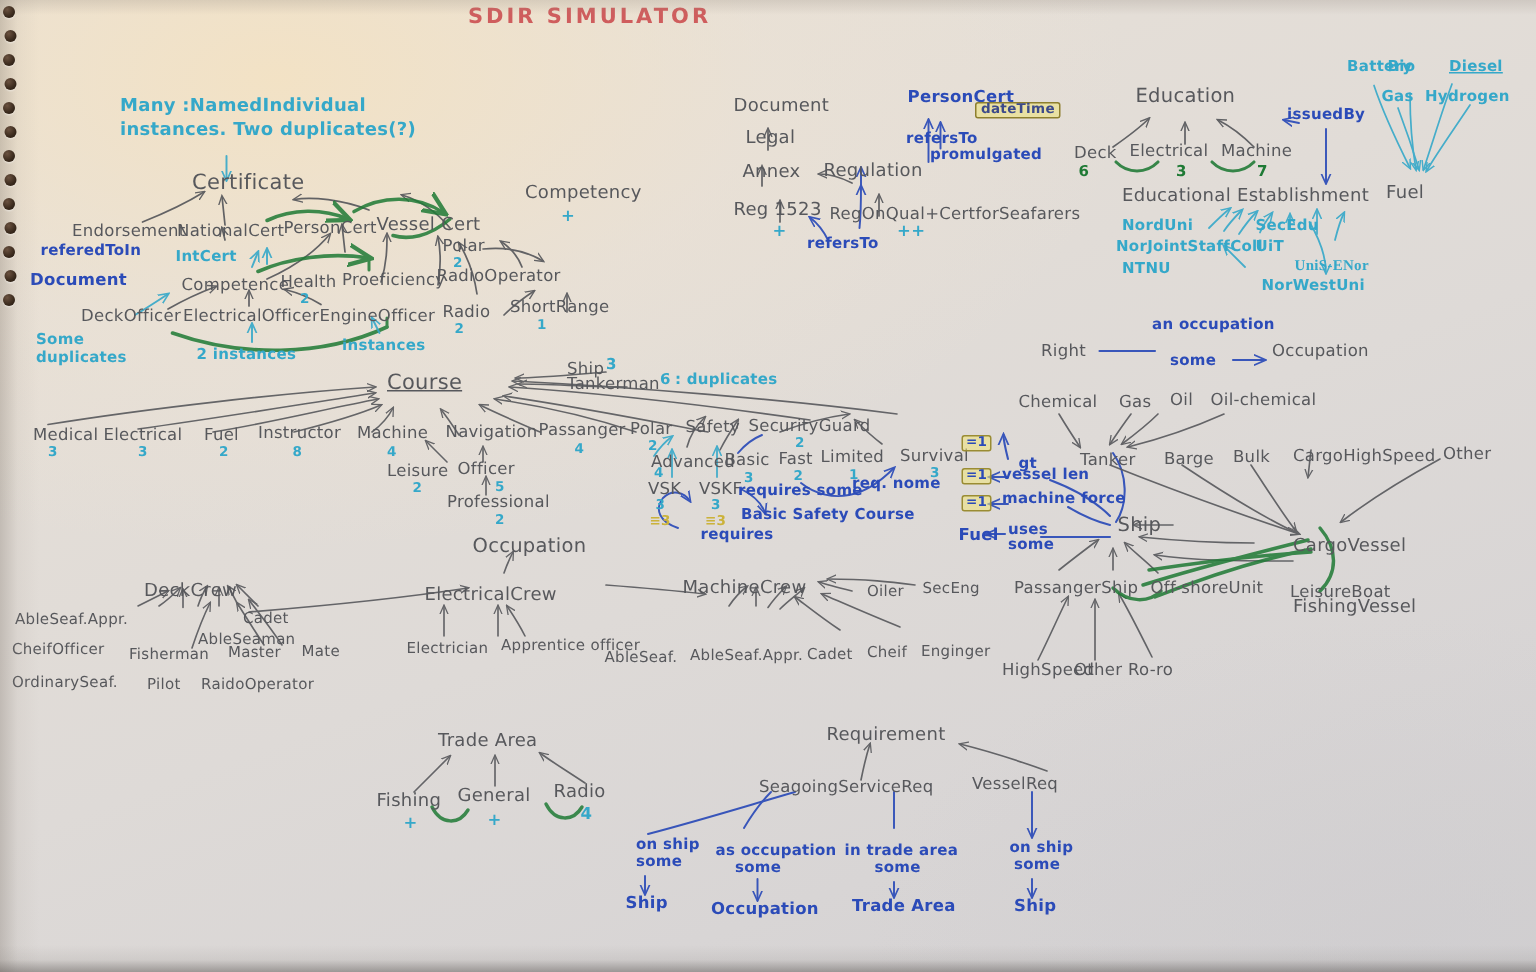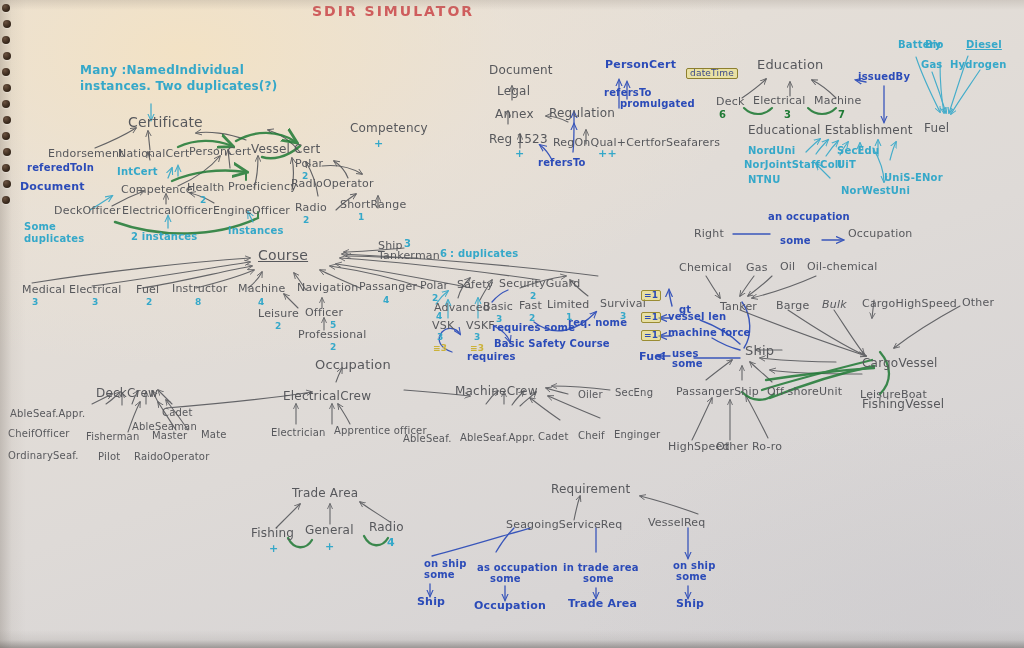--- a/index.html
+++ b/index.html
@@ -35,21 +35,21 @@
   .pencil {color:#57585c;}          
   .blue   {color:#2b4bb8;font-weight:600;}
   .cyan   {color:#35a8c9;font-weight:600;}
   .green  {color:#1f7a35;font-weight:700;}
   .red    {color:#cf5d5d;font-weight:600;letter-spacing:2px;}
   .yellowink{color:#cbb23a;font-weight:700;}
   .f9{font-size:9px}.f10{font-size:10px}.f11{font-size:11px}.f12{font-size:12px}
   .f13{font-size:13px}.f14{font-size:14px}
   .ctr{text-align:center;}
   .boxed{border:1.4px solid #8d7f2e;background:rgba(236,226,120,0.55);
-         padding:0 3px;border-radius:2px;color:#3c4a8a;font-weight:400;margin-left:36px;}
+         padding:0 3px;border-radius:2px;color:#3c4a8a;font-weight:700;}
   .hl-yellow{background:rgba(238,228,120,0.55);padding:0 2px;border:1.3px solid #9a8c33;border-radius:2px;}
   svg.layer{position:absolute;left:0;top:0;width:1024px;height:648px;pointer-events:none;}
 </style>
 </head>
 <body>
 
 <div id="page">
 
   <svg class="layer" viewBox="0 0 1024 648">
     <defs>
@@ -345,21 +345,21 @@
   <div class="n green f10" style="left:784px;top:110px;">3</div>
   <div class="n pencil f11" style="left:814px;top:95px;">Machine</div>
   <div class="n green f10" style="left:838px;top:110px;">7</div>
   <div class="n blue f10" style="left:858px;top:72px;">issuedBy</div>
   <div class="n pencil f12" style="left:748px;top:124px;">Educational Establishment</div>
   <div class="n cyan f10" style="left:748px;top:146px;">NordUni</div>
   <div class="n cyan f10" style="left:744px;top:160px;">NorJointStaffColl</div>
   <div class="n cyan f10" style="left:748px;top:175px;">NTNU</div>
   <div class="n cyan f10" style="left:837px;top:146px;">SecEdu</div>
   <div class="n cyan f10" style="left:837px;top:160px;">UiT</div>
-  <div class="n cyan f10" style="left:884px;top:173px;">UniS-ENor</div>
+  <div class="n cyan f10" style="left:863px;top:173px;font-family:Liberation Serif, serif;">UniS-ENor</div>
   <div class="n cyan f10" style="left:841px;top:186px;">NorWestUni</div>
 
   <div class="n cyan f10" style="left:898px;top:40px;">Battery</div>
   <div class="n cyan f10" style="left:925px;top:40px;">Bio</div>
   <div class="n cyan f10" style="left:966px;top:40px;text-decoration:underline;">Diesel</div>
   <div class="n cyan f10" style="left:921px;top:60px;">Gas</div>
   <div class="n cyan f10" style="left:950px;top:60px;">Hydrogen</div>
   <div class="n pencil f12" style="left:924px;top:122px;">Fuel</div>
 
   <div class="n pencil f11" style="left:694px;top:228px;">Right</div>
@@ -433,21 +433,21 @@
   <div class="n blue f10" style="left:672px;top:359px;">some</div>
 
   <div class="n pencil f13" style="left:745px;top:344px;">Ship</div>
   <div class="n pencil f11" style="left:679px;top:262px;">Chemical</div>
   <div class="n pencil f11" style="left:746px;top:262px;">Gas</div>
   <div class="n pencil f11" style="left:780px;top:261px;">Oil</div>
   <div class="n pencil f11" style="left:807px;top:261px;">Oil-chemical</div>
 
   <div class="n pencil f11" style="left:720px;top:301px;">Tanker</div>
   <div class="n pencil f11" style="left:776px;top:300px;">Barge</div>
-  <div class="n pencil f11" style="left:822px;top:299px;font-style:italic;">Bulk</div>
+  <div class="n pencil f11" style="left:822px;top:299px;">Bulk</div>
   <div class="n pencil f11" style="left:862px;top:298px;">CargoHighSpeed</div>
   <div class="n pencil f11" style="left:962px;top:297px;">Other</div>
   <div class="n pencil f12" style="left:862px;top:357px;">CargoVessel</div>
   <div class="n pencil f12" style="left:862px;top:374px;margin-top:24px;">FishingVessel</div>
   <div class="n pencil f11" style="left:676px;top:386px;">PassangerShip</div>
   <div class="n pencil f11" style="left:767px;top:386px;">Off-shoreUnit</div>
   <div class="n pencil f11" style="left:860px;top:389px;">LeisureBoat</div>
   <div class="n pencil f11" style="left:668px;top:441px;">HighSpeed</div>
   <div class="n pencil f11" style="left:716px;top:441px;">Other</div>
   <div class="n pencil f11" style="left:752px;top:441px;">Ro-ro</div>

